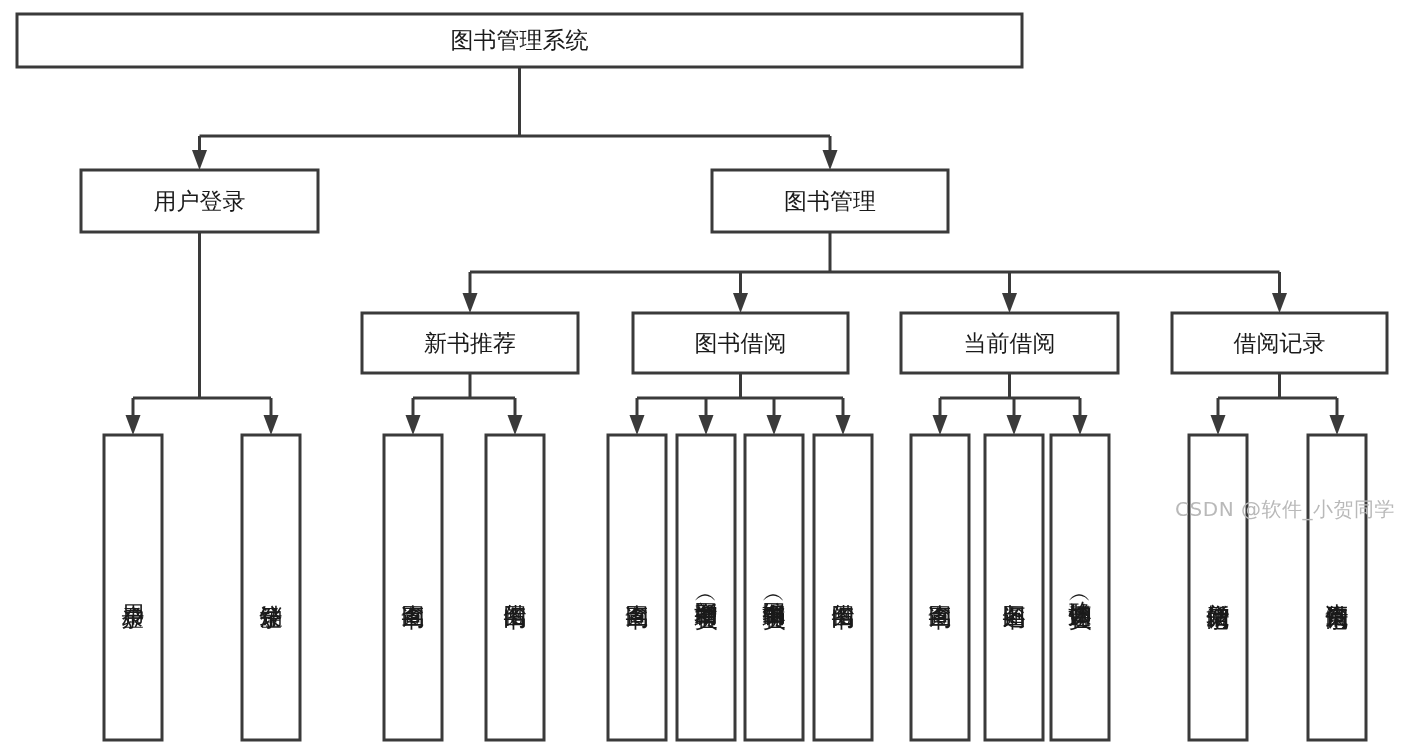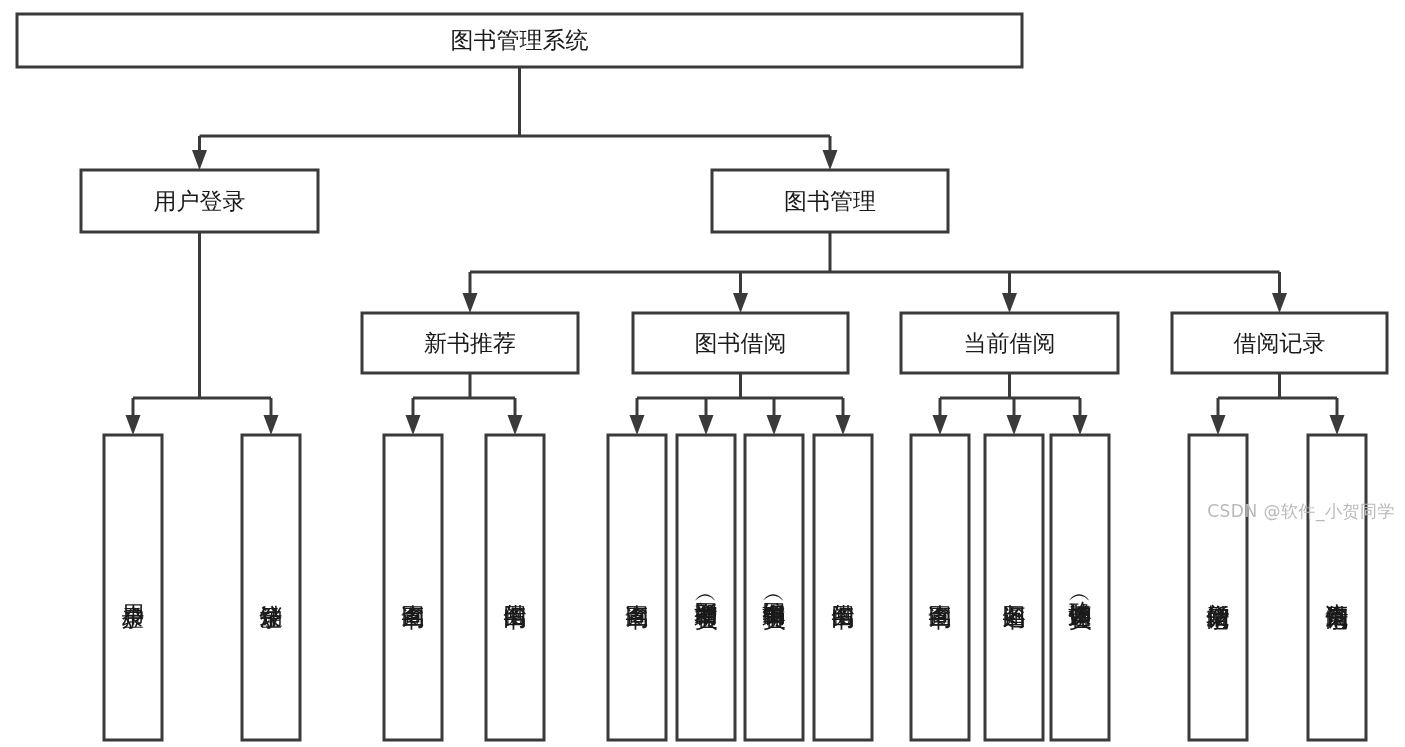--- a/index.html
+++ b/index.html
@@ -67,21 +67,21 @@
     color: #1a1a1a;
     letter-spacing: 1px;
     white-space: nowrap;
     text-align: center;
   }
   .watermark {
     position: absolute;
     right: 10px;
     bottom: 6px;
     font-family: "DejaVu Sans", "Liberation Sans", sans-serif;
-    font-size: 17px;
+    font-size: 20px;
     color: #b9b9b9;
     letter-spacing: 0.5px;
     white-space: nowrap;
   }
 </style>
 </head>
 <body>
 
 <div id="diagram-root">
 

